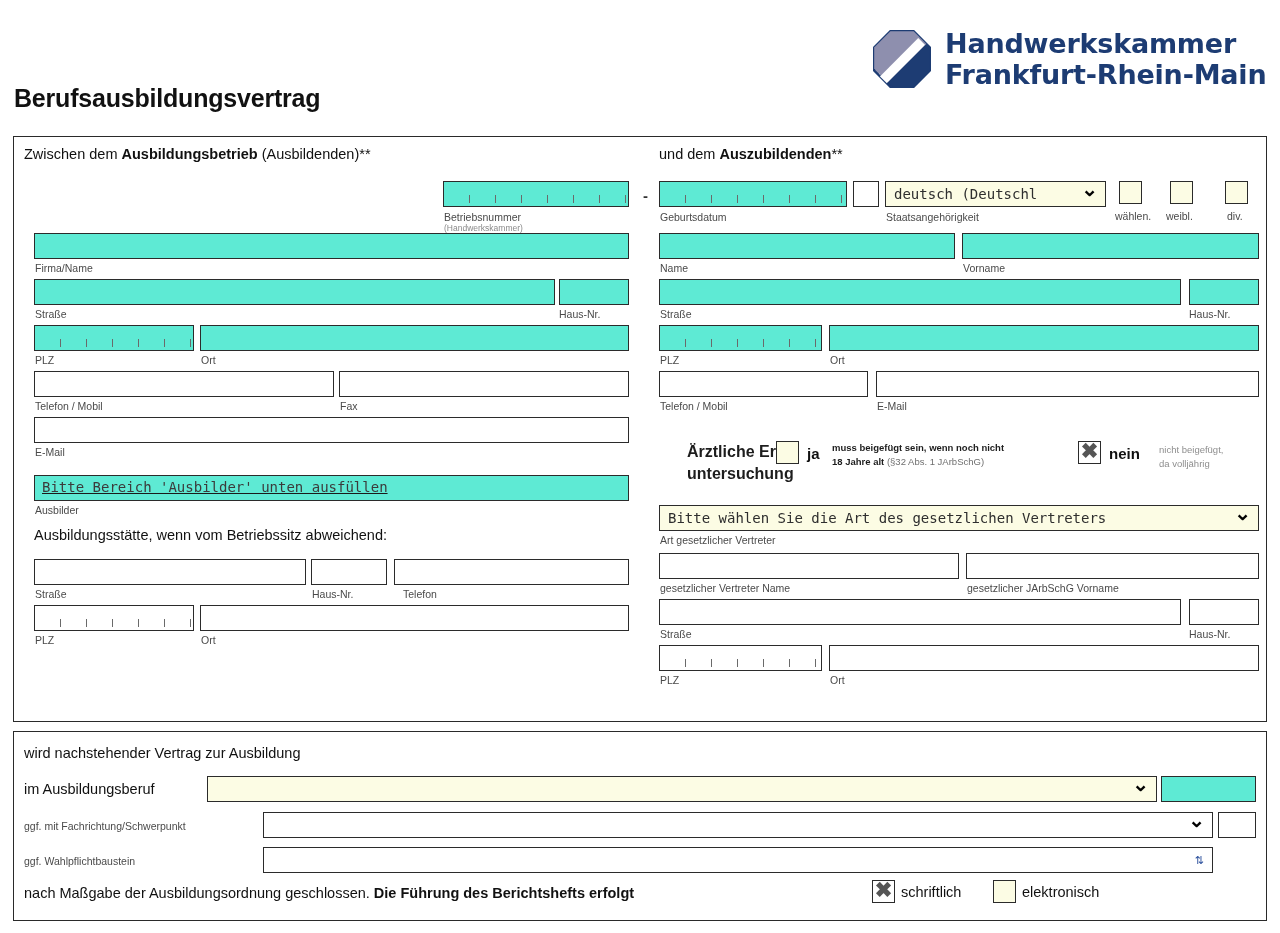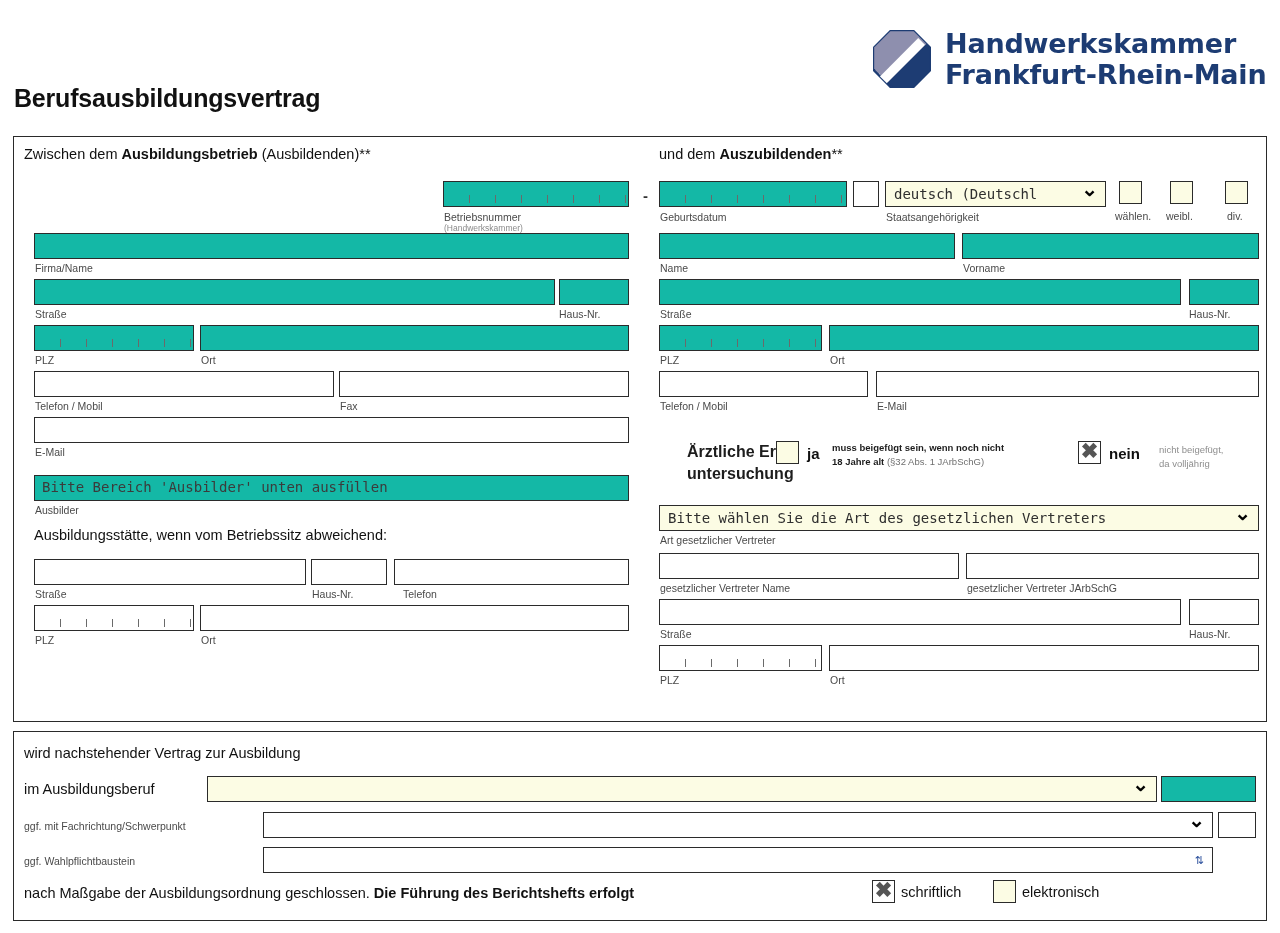--- a/index.html
+++ b/index.html
@@ -53,21 +53,21 @@
   }
   .party-head b { font-weight: bold; }
 
   
   .fld {
     position: absolute;
     border: 1.5px solid #2b2b2b;
     background: #ffffff;
     height: 26px;
   }
-  .fld.req { background: #14b8a6; }
+  .fld.req { background: #5eead4; text-decoration: underline; }
   .fld.comb { background-image: none; }
   .fld.comb::after {
     content: "";
     position: absolute; left: 0; right: 0; bottom: 3px; height: 8px;
     background-image: repeating-linear-gradient(
       to right,
       transparent 0, transparent 25px,
       #6a6a6a 25px, #6a6a6a 26px);
   }
   .fld .val {
@@ -348,21 +348,21 @@
       </div>
       <div class="lbl" style="left:1px; top:397px;">Art gesetzlicher Vertreter</div>
 
       <div class="fld" style="left:0px; top:416px; width:300px;">
         <span class="val"></span>
       </div>
       <div class="fld" style="left:307px; top:416px; width:293px;">
         <span class="val"></span>
       </div>
       <div class="lbl" style="left:1px; top:445px;">gesetzlicher Vertreter Name</div>
-      <div class="lbl" style="left:308px; top:445px;">gesetzlicher Vertreter JArbSchG</div>
+      <div class="lbl" style="left:308px; top:445px;">gesetzlicher JArbSchG Vorname</div>
 
       <div class="fld" style="left:0px; top:462px; width:522px;">
         <span class="val"></span>
       </div>
       <div class="fld" style="left:530px; top:462px; width:70px;">
         <span class="val"></span>
       </div>
       <div class="lbl" style="left:1px; top:491px;">Straße</div>
       <div class="lbl" style="left:530px; top:491px;">Haus-Nr.</div>
 

